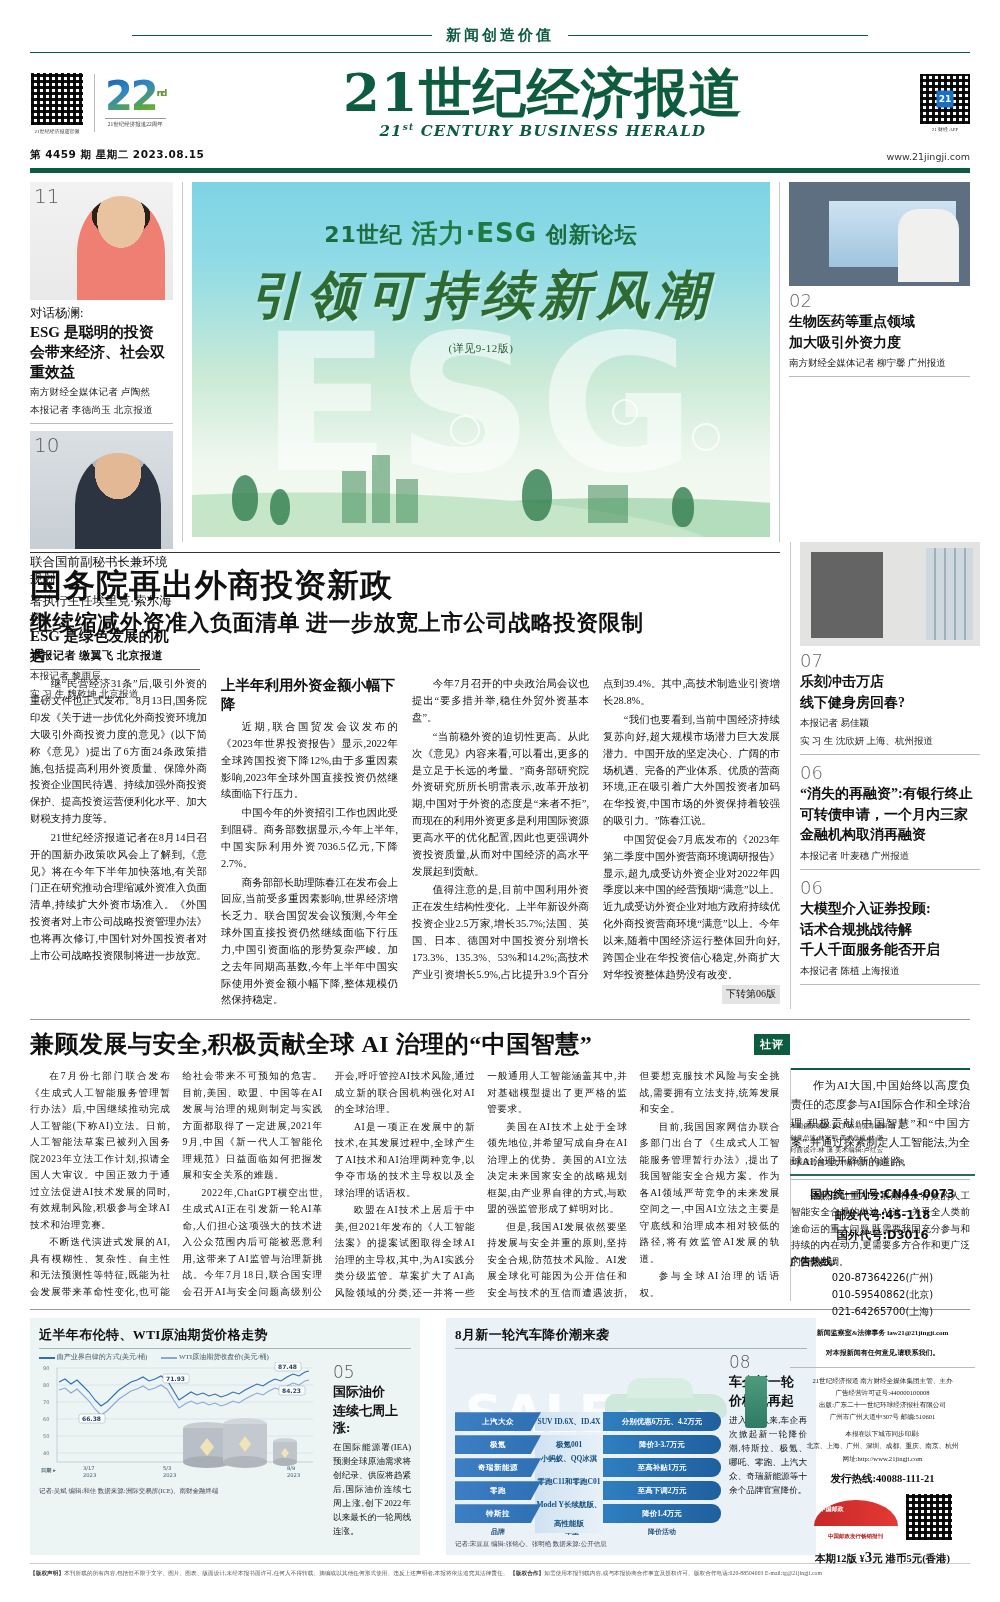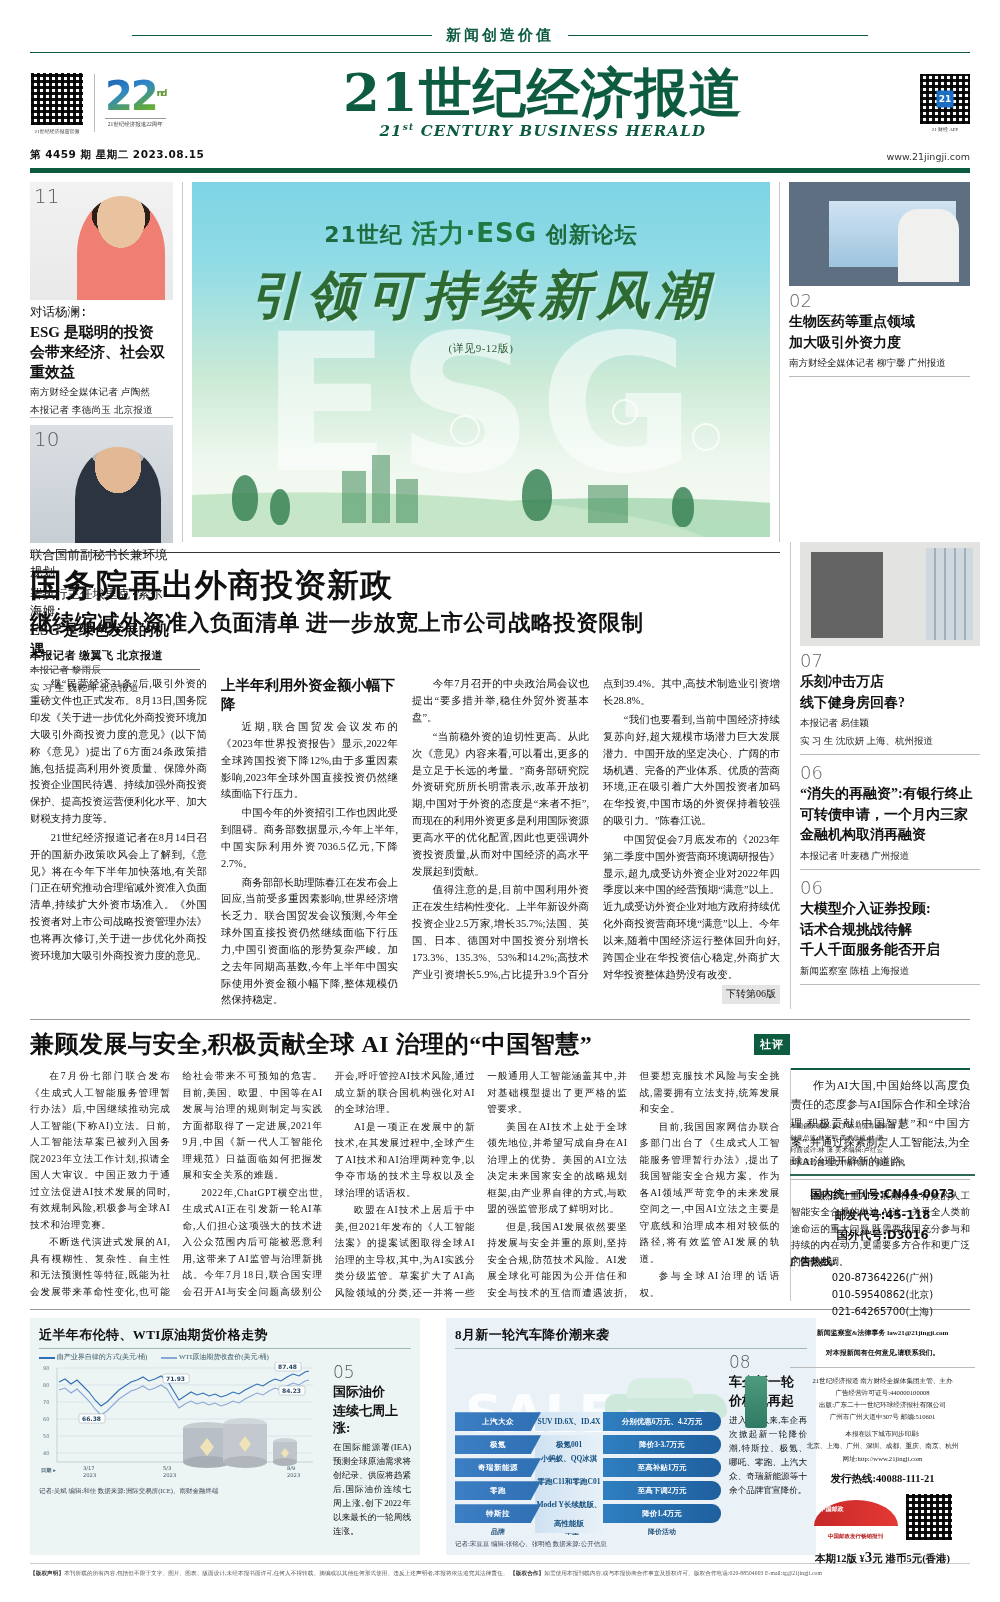--- a/index.html
+++ b/index.html
@@ -52,40 +52,40 @@
   .issue-left { font-weight:bold; letter-spacing:.5px; }
   .issue-right { color:#333; font-size:9.5px;}
   .green-bar { height:5px; background:#0d5c3f; }
 
   
   .top { display:flex; gap:0; margin-top:9px; height:360px; }
   .col-left { width:152px; flex:0 0 152px; padding-right:9px; }
   .col-mid  { flex:1; padding:0 9px; border-left:1px solid #c9c9c9; border-right:1px solid #c9c9c9;}
   .col-right{ width:190px; flex:0 0 190px; padding-left:9px; }
 
-  .teaser { border-bottom:1px solid #bbb; padding-bottom:0; margin-bottom:7px; }
+  .teaser { border-bottom:1px solid #bbb; padding-bottom:6px; margin-bottom:7px; }
   .teaser:last-child { border-bottom:none; }
   .photo { width:100%; position:relative; overflow:hidden; }
   .pnum { position:absolute; left:4px; top:2px; font-size:20px; color:#5b5b5b; font-family:"DejaVu Sans",sans-serif;
           z-index:3; font-weight:300; }
   .ph-yang { height:118px; background:linear-gradient(#f2f2f2,#e9e9e9); }
   .ph-yang::after{ content:""; position:absolute; right:8px; bottom:0; width:88px; height:104px;
       background:
       radial-gradient(ellipse 25px 30px at 50% 22%, #e9c39f 0 96%, transparent 97%),
       radial-gradient(ellipse 30px 22px at 50% 19%, #2a2018 0 97%, transparent 98%),
       linear-gradient(#ef7f72 0 100%);
       border-radius:44px 44px 0 0 / 58px 58px 0 0; }
   .ph-erik { height:118px; background:linear-gradient(#dadfe3,#c7ced4); }
   .ph-erik::after{ content:""; position:absolute; right:12px; bottom:0; width:86px; height:96px;
       background:
       radial-gradient(ellipse 24px 28px at 50% 20%, #e3b894 0 96%, transparent 97%),
       radial-gradient(ellipse 27px 15px at 50% 8%, #b9b4ad 0 97%, transparent 98%),
       linear-gradient(#2b3440 0 100%);
       border-radius:42px 42px 0 0 / 52px 52px 0 0;}
-  .t-kicker { font-size:12.5px; margin-top:5px; line-height:1.35;font-family:Liberation Mono, monospace; }
+  .t-kicker { font-size:12.5px; margin-top:5px; line-height:1.35; }
   .t-head { font-size:15px; font-weight:bold; line-height:1.3; margin-top:1px; }
   .t-by { font-size:9.5px; color:#222; line-height:1.5; margin-top:3px; letter-spacing:.3px;}
 
   
   .esg { position:relative; height:355px; overflow:hidden;
          background:linear-gradient(#7ed4e4 0%, #8fdbe6 22%, #cbead6 55%, #eef7ee 78%, #f7fbf5 100%); }
   .esg-ghost { position:absolute; left:50%; top:128px; transform:translateX(-50%);
                font-size:190px; font-weight:bold; color:rgba(255,255,255,.55); letter-spacing:6px;
                font-family:"DejaVu Sans",sans-serif; line-height:1; }
   .esg-top { position:relative; text-align:center; padding-top:34px; z-index:2; }
@@ -322,21 +322,21 @@
   <div style="display:flex;">
     <div style="width:760px;flex:0 0 760px;padding-right:10px;">
       <div class="lead-sep"></div>
       <div style="margin-top:14px;">
         <div class="lead-h1">国务院再出外商投资新政</div>
         <div class="lead-h2">继续缩减外资准入负面清单  进一步放宽上市公司战略投资限制</div>
         <div class="lead-by">本报记者  缴翼飞  北京报道</div>
         <div style="height:1px;background:#666;margin:6px 0 2px;width:170px;"></div>
         <div class="lead-cols">
           <p>继“民营经济31条”后,吸引外资的重磅文件也正式发布。8月13日,国务院印发《关于进一步优化外商投资环境加大吸引外商投资力度的意见》(以下简称《意见》)提出了6方面24条政策措施,包括提高利用外资质量、保障外商投资企业国民待遇、持续加强外商投资保护、提高投资运营便利化水平、加大财税支持力度等。</p>
-          <p>21世纪经济报道记者在8月14日召开的国新办政策吹风会上了解到,《意见》将在今年下半年加快落地,有关部门正在研究推动合理缩减外资准入负面清单,持续扩大外资市场准入。《外国投资者对上市公司战略投资管理办法》也将再次修订,关于进一步优化外商投资环境加大吸引外商投资力度的意见。</p>
+          <p>21世纪经济报道记者在8月14日召开的国新办政策吹风会上了解到,《意见》将在今年下半年加快落地,有关部门正在研究推动合理缩减外资准入负面清单,持续扩大外资市场准入。《外国投资者对上市公司战略投资管理办法》也将再次修订,中国针对外国投资者对上市公司战略投资限制将进一步放宽。</p>
           <h3>上半年利用外资金额小幅下降</h3>
           <p>近期,联合国贸发会议发布的《2023年世界投资报告》显示,2022年全球跨国投资下降12%,由于多重因素影响,2023年全球外国直接投资仍然继续面临下行压力。</p>
           <p>中国今年的外资招引工作也因此受到阻碍。商务部数据显示,今年上半年,中国实际利用外资7036.5亿元,下降2.7%。</p>
           <p>商务部部长助理陈春江在发布会上回应,当前受多重因素影响,世界经济增长乏力。联合国贸发会议预测,今年全球外国直接投资仍然继续面临下行压力,中国引资面临的形势复杂严峻。加之去年同期高基数,今年上半年中国实际使用外资金额小幅下降,整体规模仍然保持稳定。</p>
           <p>今年7月召开的中央政治局会议也提出“要多措并举,稳住外贸外资基本盘”。</p>
           <p>“当前稳外资的迫切性更高。从此次《意见》内容来看,可以看出,更多的是立足于长远的考量。”商务部研究院外资研究所所长明雷表示,改革开放初期,中国对于外资的态度是“来者不拒”,而现在的利用外资更多是利用国际资源更高水平的优化配置,因此也更强调外资投资质量,从而对中国经济的高水平发展起到贡献。</p>
           <p>值得注意的是,目前中国利用外资正在发生结构性变化。上半年新设外商投资企业2.5万家,增长35.7%;法国、英国、日本、德国对中国投资分别增长173.3%、135.3%、53%和14.2%;高技术产业引资增长5.9%,占比提升3.9个百分点到39.4%。其中,高技术制造业引资增长28.8%。</p>
           <p>“我们也要看到,当前中国经济持续复苏向好,超大规模市场潜力巨大发展潜力。中国开放的坚定决心、广阔的市场机遇、完备的产业体系、优质的营商环境,正在吸引着广大外国投资者加码在华投资,中国市场的外资保持着较强的吸引力。”陈春江说。</p>
           <p>中国贸促会7月底发布的《2023年第二季度中国外资营商环境调研报告》显示,超九成受访外资企业对2022年四季度以来中国的经营预期“满意”以上。近九成受访外资企业对地方政府持续优化外商投资营商环境“满意”以上。今年以来,随着中国经济运行整体回升向好,跨国企业在华投资信心稳定,外商扩大对华投资整体趋势没有改变。</p>
           <p style="text-indent:0;">
@@ -360,21 +360,21 @@
         <div class="rhead">“消失的再融资”:有银行终止</div>
         <div class="rhead">可转债申请，一个月内三家</div>
         <div class="rhead">金融机构取消再融资</div>
         <div class="rby">本报记者  叶麦穗  广州报道</div>
       </div>
       <div class="rnews">
         <div class="rnum">06</div>
         <div class="rhead">大模型介入证券投顾:</div>
         <div class="rhead">话术合规挑战待解</div>
         <div class="rhead">千人千面服务能否开启</div>
-        <div class="rby">新闻监察室  陈植  上海报道</div>
+        <div class="rby">本报记者  陈植  上海报道</div>
       </div>
     </div>
   </div>
 
   <div class="ai-sep"></div>
   <div class="ai-head-row">
     <div class="ai-h1">兼顾发展与安全,积极贡献全球 AI 治理的“中国智慧”</div>
     <div class="badge">社评</div>
   </div>
 

